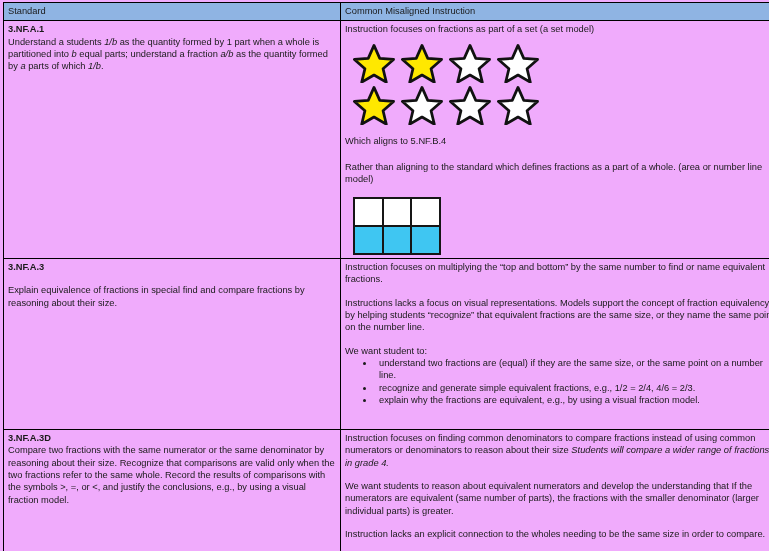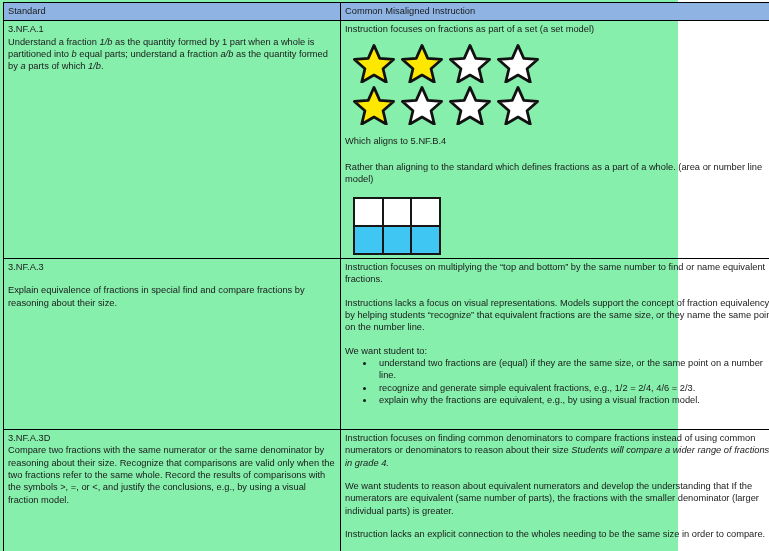--- a/index.html
+++ b/index.html
@@ -9,23 +9,23 @@
   }
   body {
     width: 769px;
     height: 551px;
     font-family: "Liberation Sans", sans-serif;
     color: #1a1a1a;
     overflow: hidden;
   }
   .page {
     position: relative;
-    width: 678px;
+    width: 769px;
     height: 551px;
-    background: #86efac;
+    background: #f0abfc;
   }
   .doc-table {
     position: absolute;
     left: 3px;
     top: 2px;
     width: 762px;
     border-collapse: collapse;
     table-layout: fixed;
   }
   .doc-table td, .doc-table th {
@@ -46,21 +46,21 @@
     padding: 1px 4px 2px 4px;
     height: 11px;
     line-height: 1.25;
   }
   .cell-std { height: 228px; }
   .cell-std-2 { height: 165px; }
   .cell-std-3 { height: 132px; }
 
   .std-code {
     display: block;
-    font-weight: normal;
+    font-weight: bold;
     margin-bottom: 0px;
   }
   .std-code.spaced { margin-bottom: 11px; }
   .para {
     margin: 0 0 0 0;
   }
   .para + .para { margin-top: 11px; }
   i, .ital { font-style: italic; text-align: right; }
 
   
@@ -122,21 +122,21 @@
       <tr>
         <th class="col-standard">Standard</th>
         <th class="col-misaligned">Common Misaligned Instruction</th>
       </tr>
     </thead>
     <tbody>
 
       <tr>
         <td class="cell-std">
           <span class="std-code">3.NF.A.1</span>
-          <span class="para"><span>Understand a fraction </span><i>1/b</i><span> as the quantity formed by 1 part when a whole is partitioned into </span><i>b</i><span> equal parts; understand a fraction </span><i>a/b</i><span> as the quantity formed by </span><i>a</i><span> parts of which </span><i>1/b</i><span>.</span></span>
+          <span class="para"><span>Understand a students </span><i>1/b</i><span> as the quantity formed by 1 part when a whole is partitioned into </span><i>b</i><span> equal parts; understand a fraction </span><i>a/b</i><span> as the quantity formed by </span><i>a</i><span> parts of which </span><i>1/b</i><span>.</span></span>
         </td>
         <td>
           <div class="para">Instruction focuses on fractions as part of a set (a set model)</div>
 
           <div class="stars-block">
             <div class="star-row">
               <svg class="star" viewBox="0 0 52 50">
                   <polygon points="26,3 33.2,19.2 50.5,20.6 37.3,32.1 41.4,49 26,40 10.6,49 14.7,32.1 1.5,20.6 18.8,19.2" fill="#FFE800" stroke="#111111" stroke-width="3.4" stroke-linejoin="round"></polygon>
                 </svg>
               <svg class="star" viewBox="0 0 52 50">

